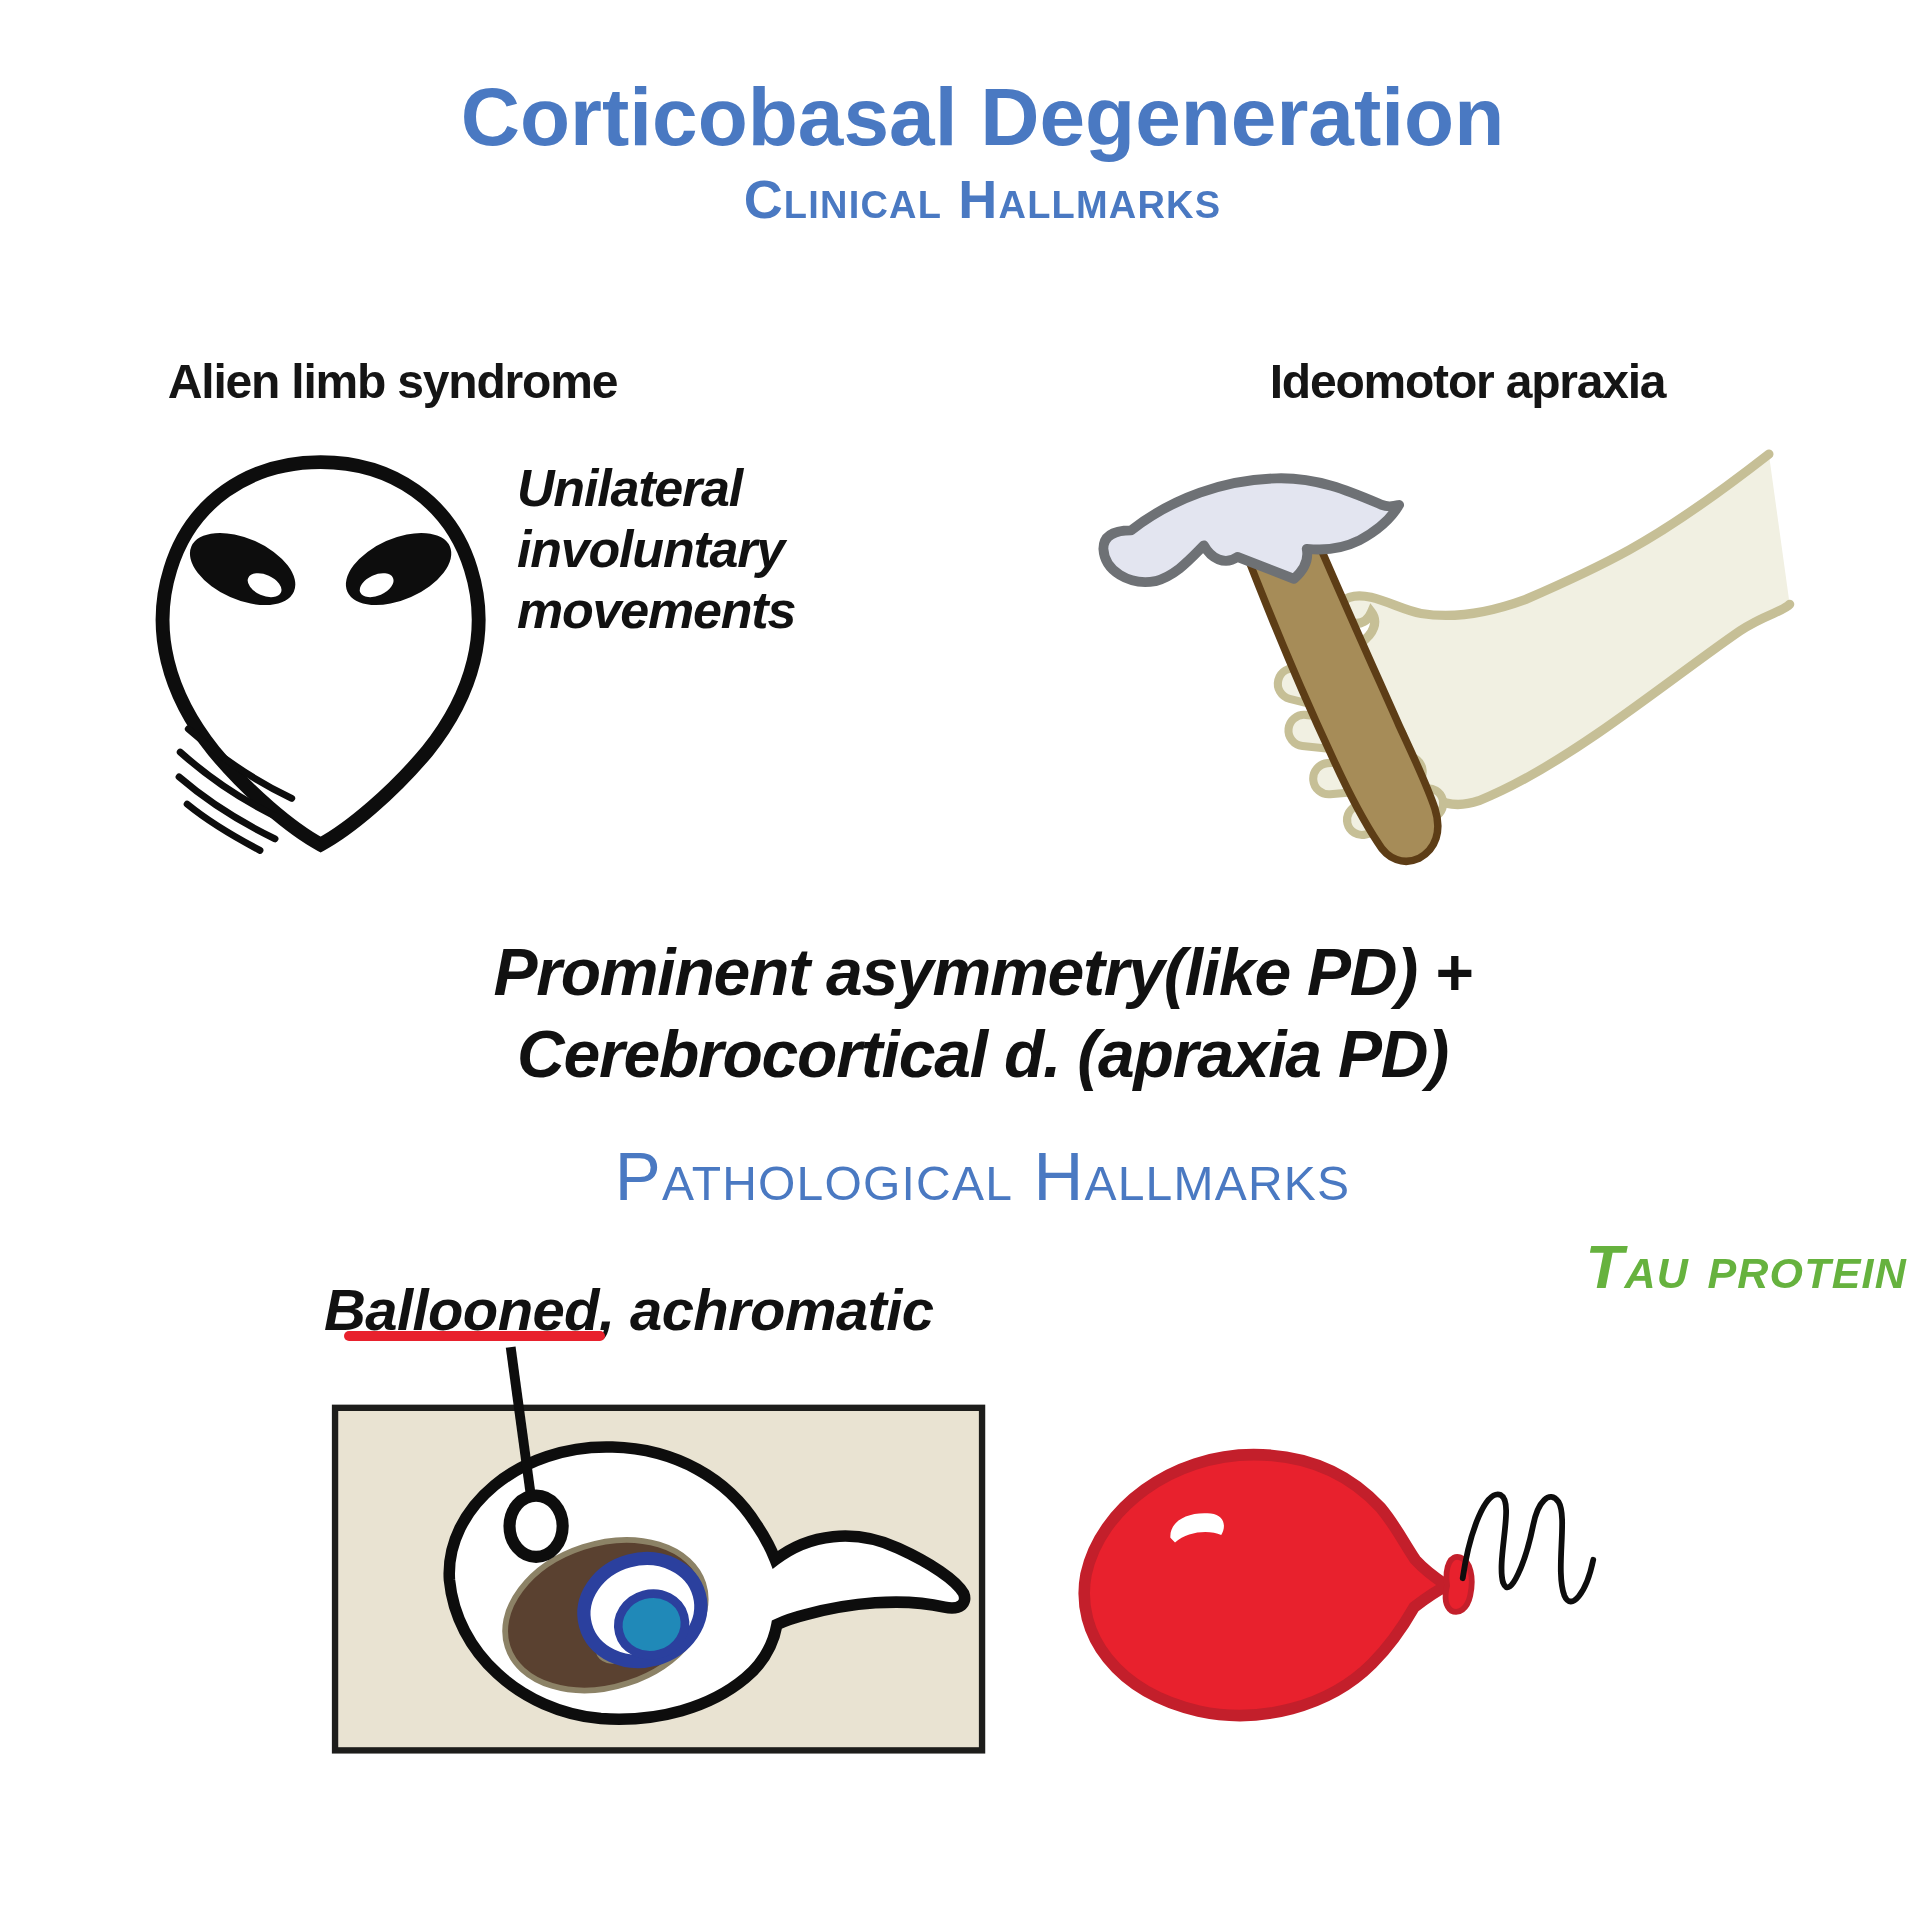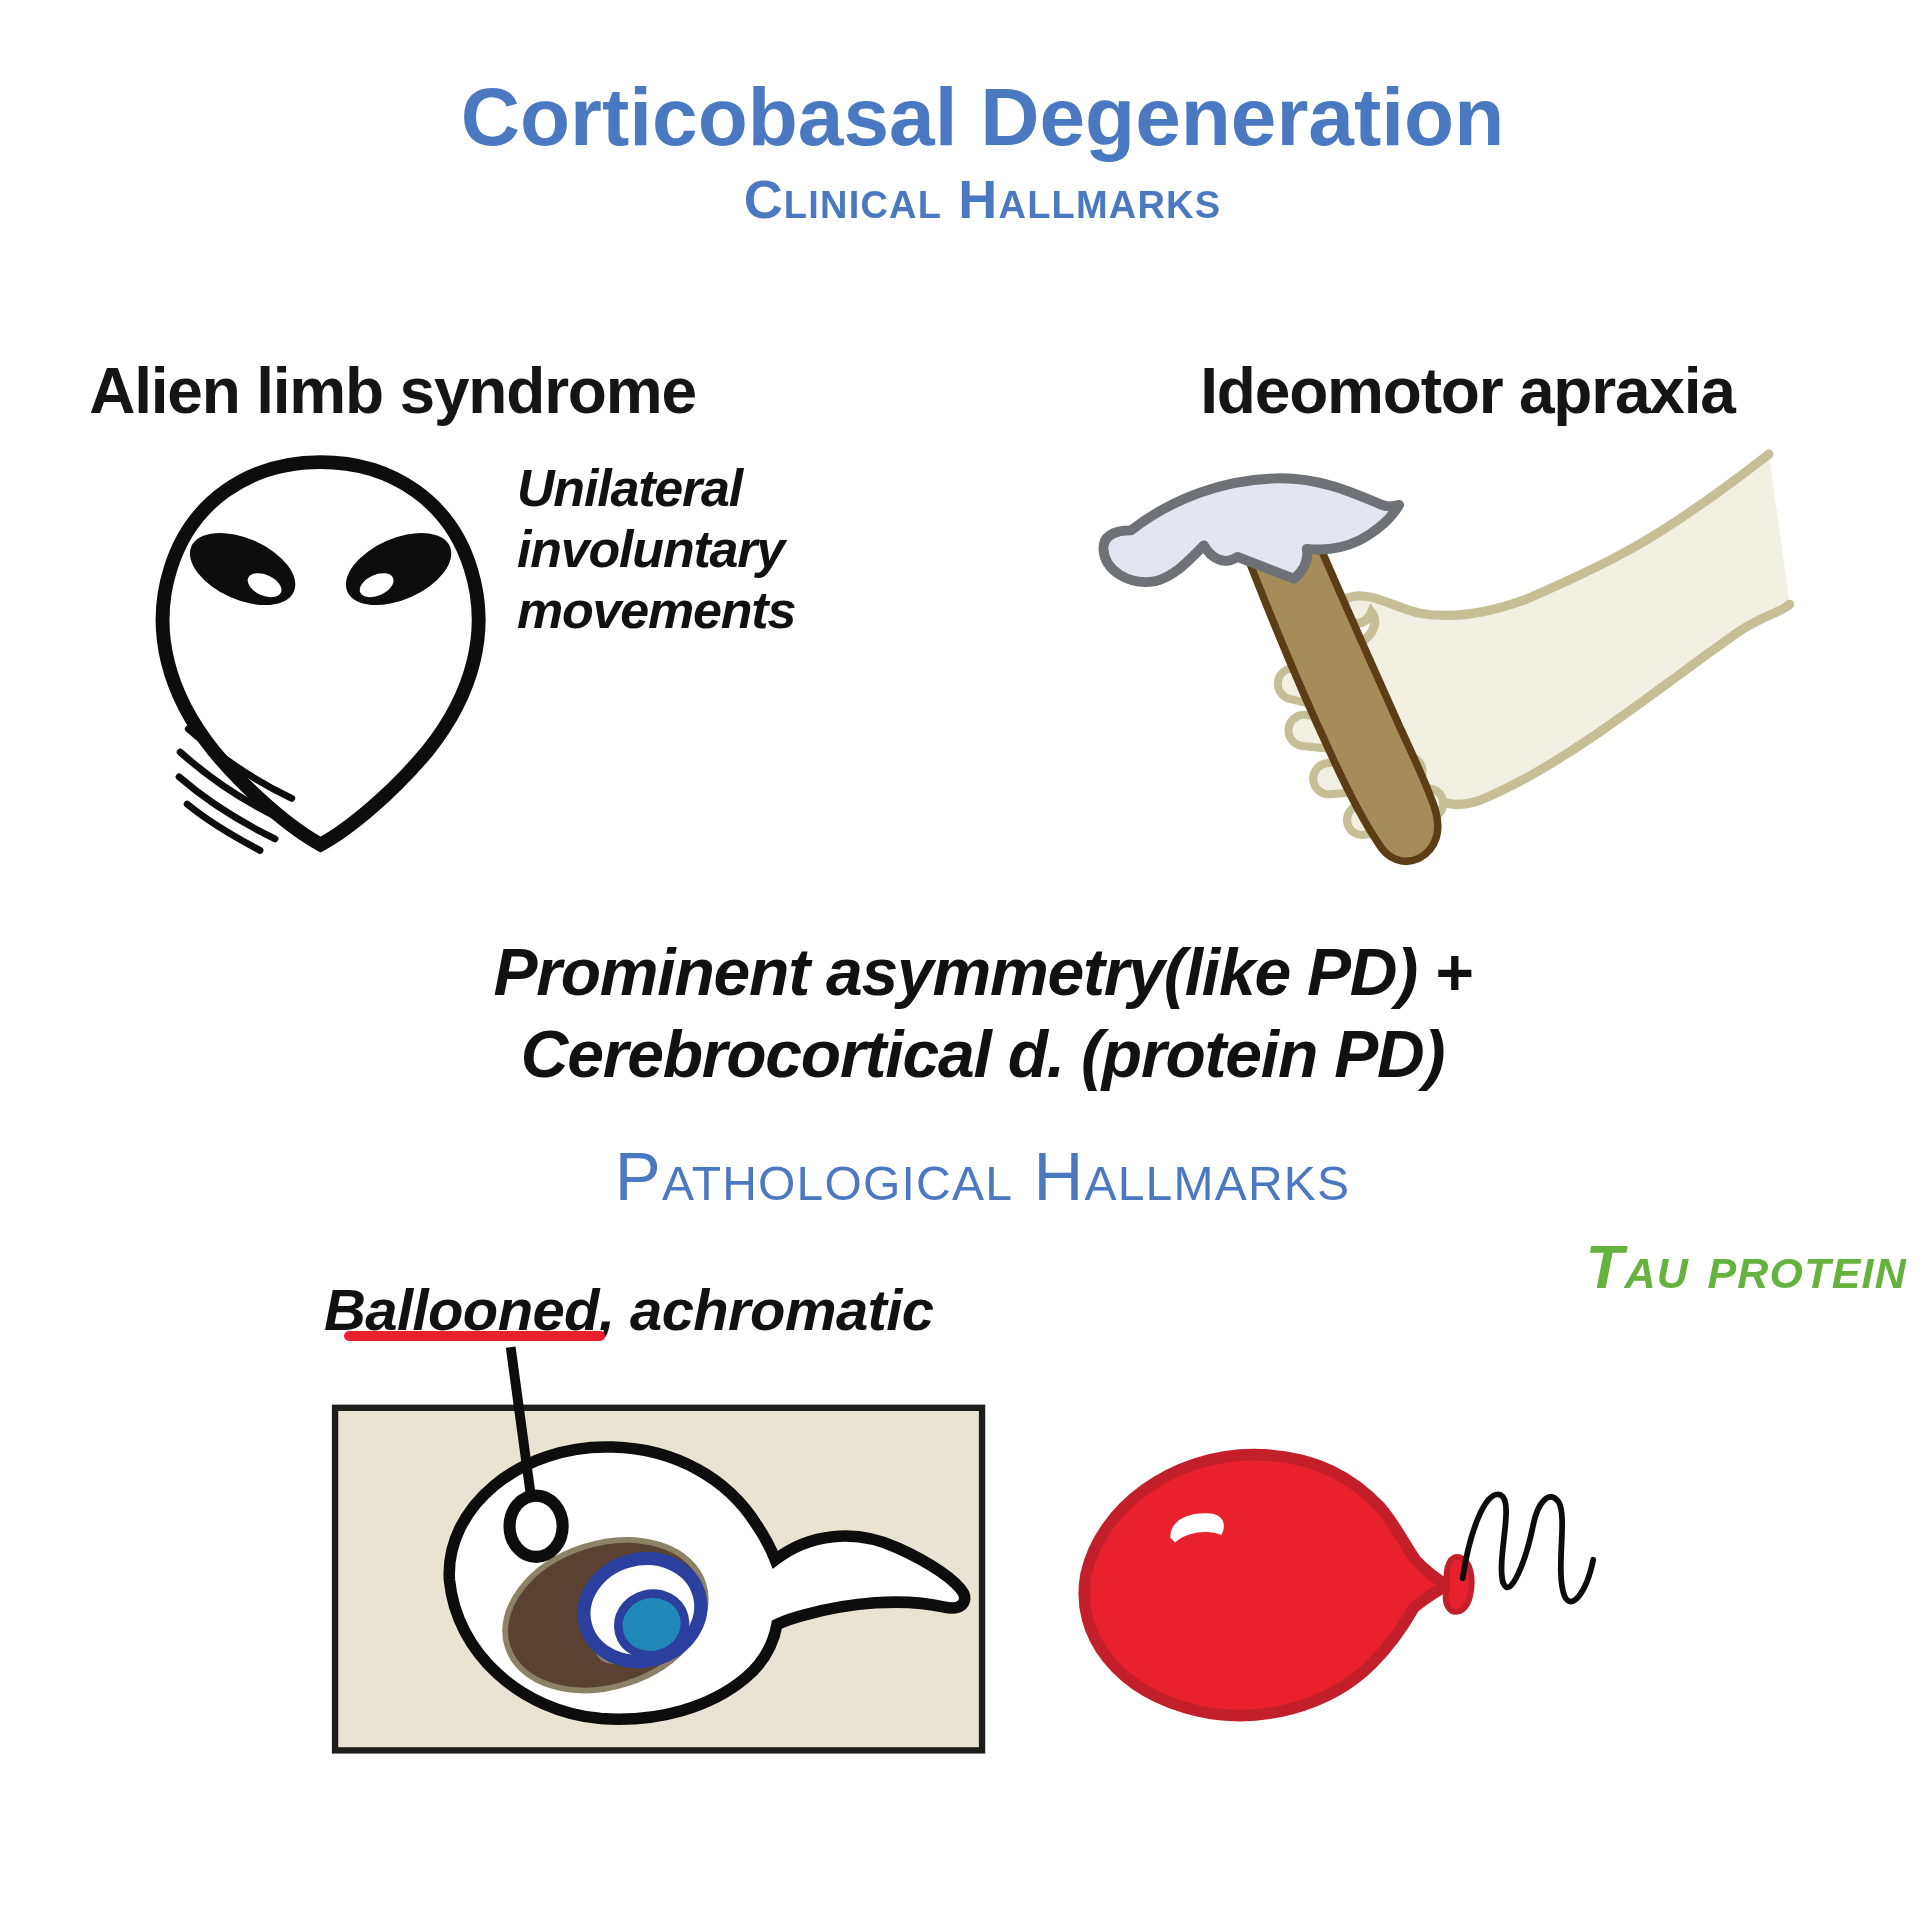--- a/index.html
+++ b/index.html
@@ -13,21 +13,21 @@
   .txt{position:absolute;white-space:nowrap;color:#111111;}
   .center{left:58px;width:1849px;text-align:center;margin-top:40px;}
   .title{
     top:30px;font-size:82px;font-weight:bold;letter-spacing:0px;
     color:#4a79c2;
   }
   .subtitle{
     top:128px;font-size:54px;font-weight:bold;font-variant:small-caps;
     letter-spacing:1.2px;color:#4a79c2;
   }
-  .sec-heading{font-size:64px;font-weight:bold;letter-spacing:-1.2px;color:#151515;}
+  .sec-heading{font-size:48px;font-weight:bold;letter-spacing:-1.2px;color:#151515;}
   .alien-heading{left:75px;width:635px;text-align:center;top:354px;}
   .apraxia-heading{left:1144px;width:647px;text-align:center;top:354px;}
   .hand-note{
     left:517px;top:458px;font-size:52px;font-style:italic;font-weight:bold;
     line-height:61px;letter-spacing:-1.2px;white-space:normal;width:404px;
   }
   .mid-note{font-size:66px;font-style:italic;font-weight:bold;letter-spacing:-1.2px;}
   .mid1{top:894px;}
   .mid2{top:976px;}
   .path-heading{
@@ -181,21 +181,21 @@
 
   <div class="hand-note txt" style="white-space:normal;">
     <div>Unilateral</div>
     <div>involuntary</div>
     <div>movements</div>
   </div>
 
   <div class="txt sec-heading apraxia-heading">Ideomotor apraxia</div>
 
   <div class="txt center mid-note mid1">Prominent asymmetry(like PD) +</div>
-  <div class="txt center mid-note mid2">Cerebrocortical d. (protein PD)</div>
+  <div class="txt center mid-note mid2">Cerebrocortical d. (apraxia PD)</div>
 
   <div class="txt center path-heading">Pathological Hallmarks</div>
   <div class="txt center tau">Tau protein</div>
 
   <div class="txt ballooned-label">
     <span>Ballooned</span><span>, achromatic</span>
   </div>
   <div class="red-underline"></div>
 
 </div>

